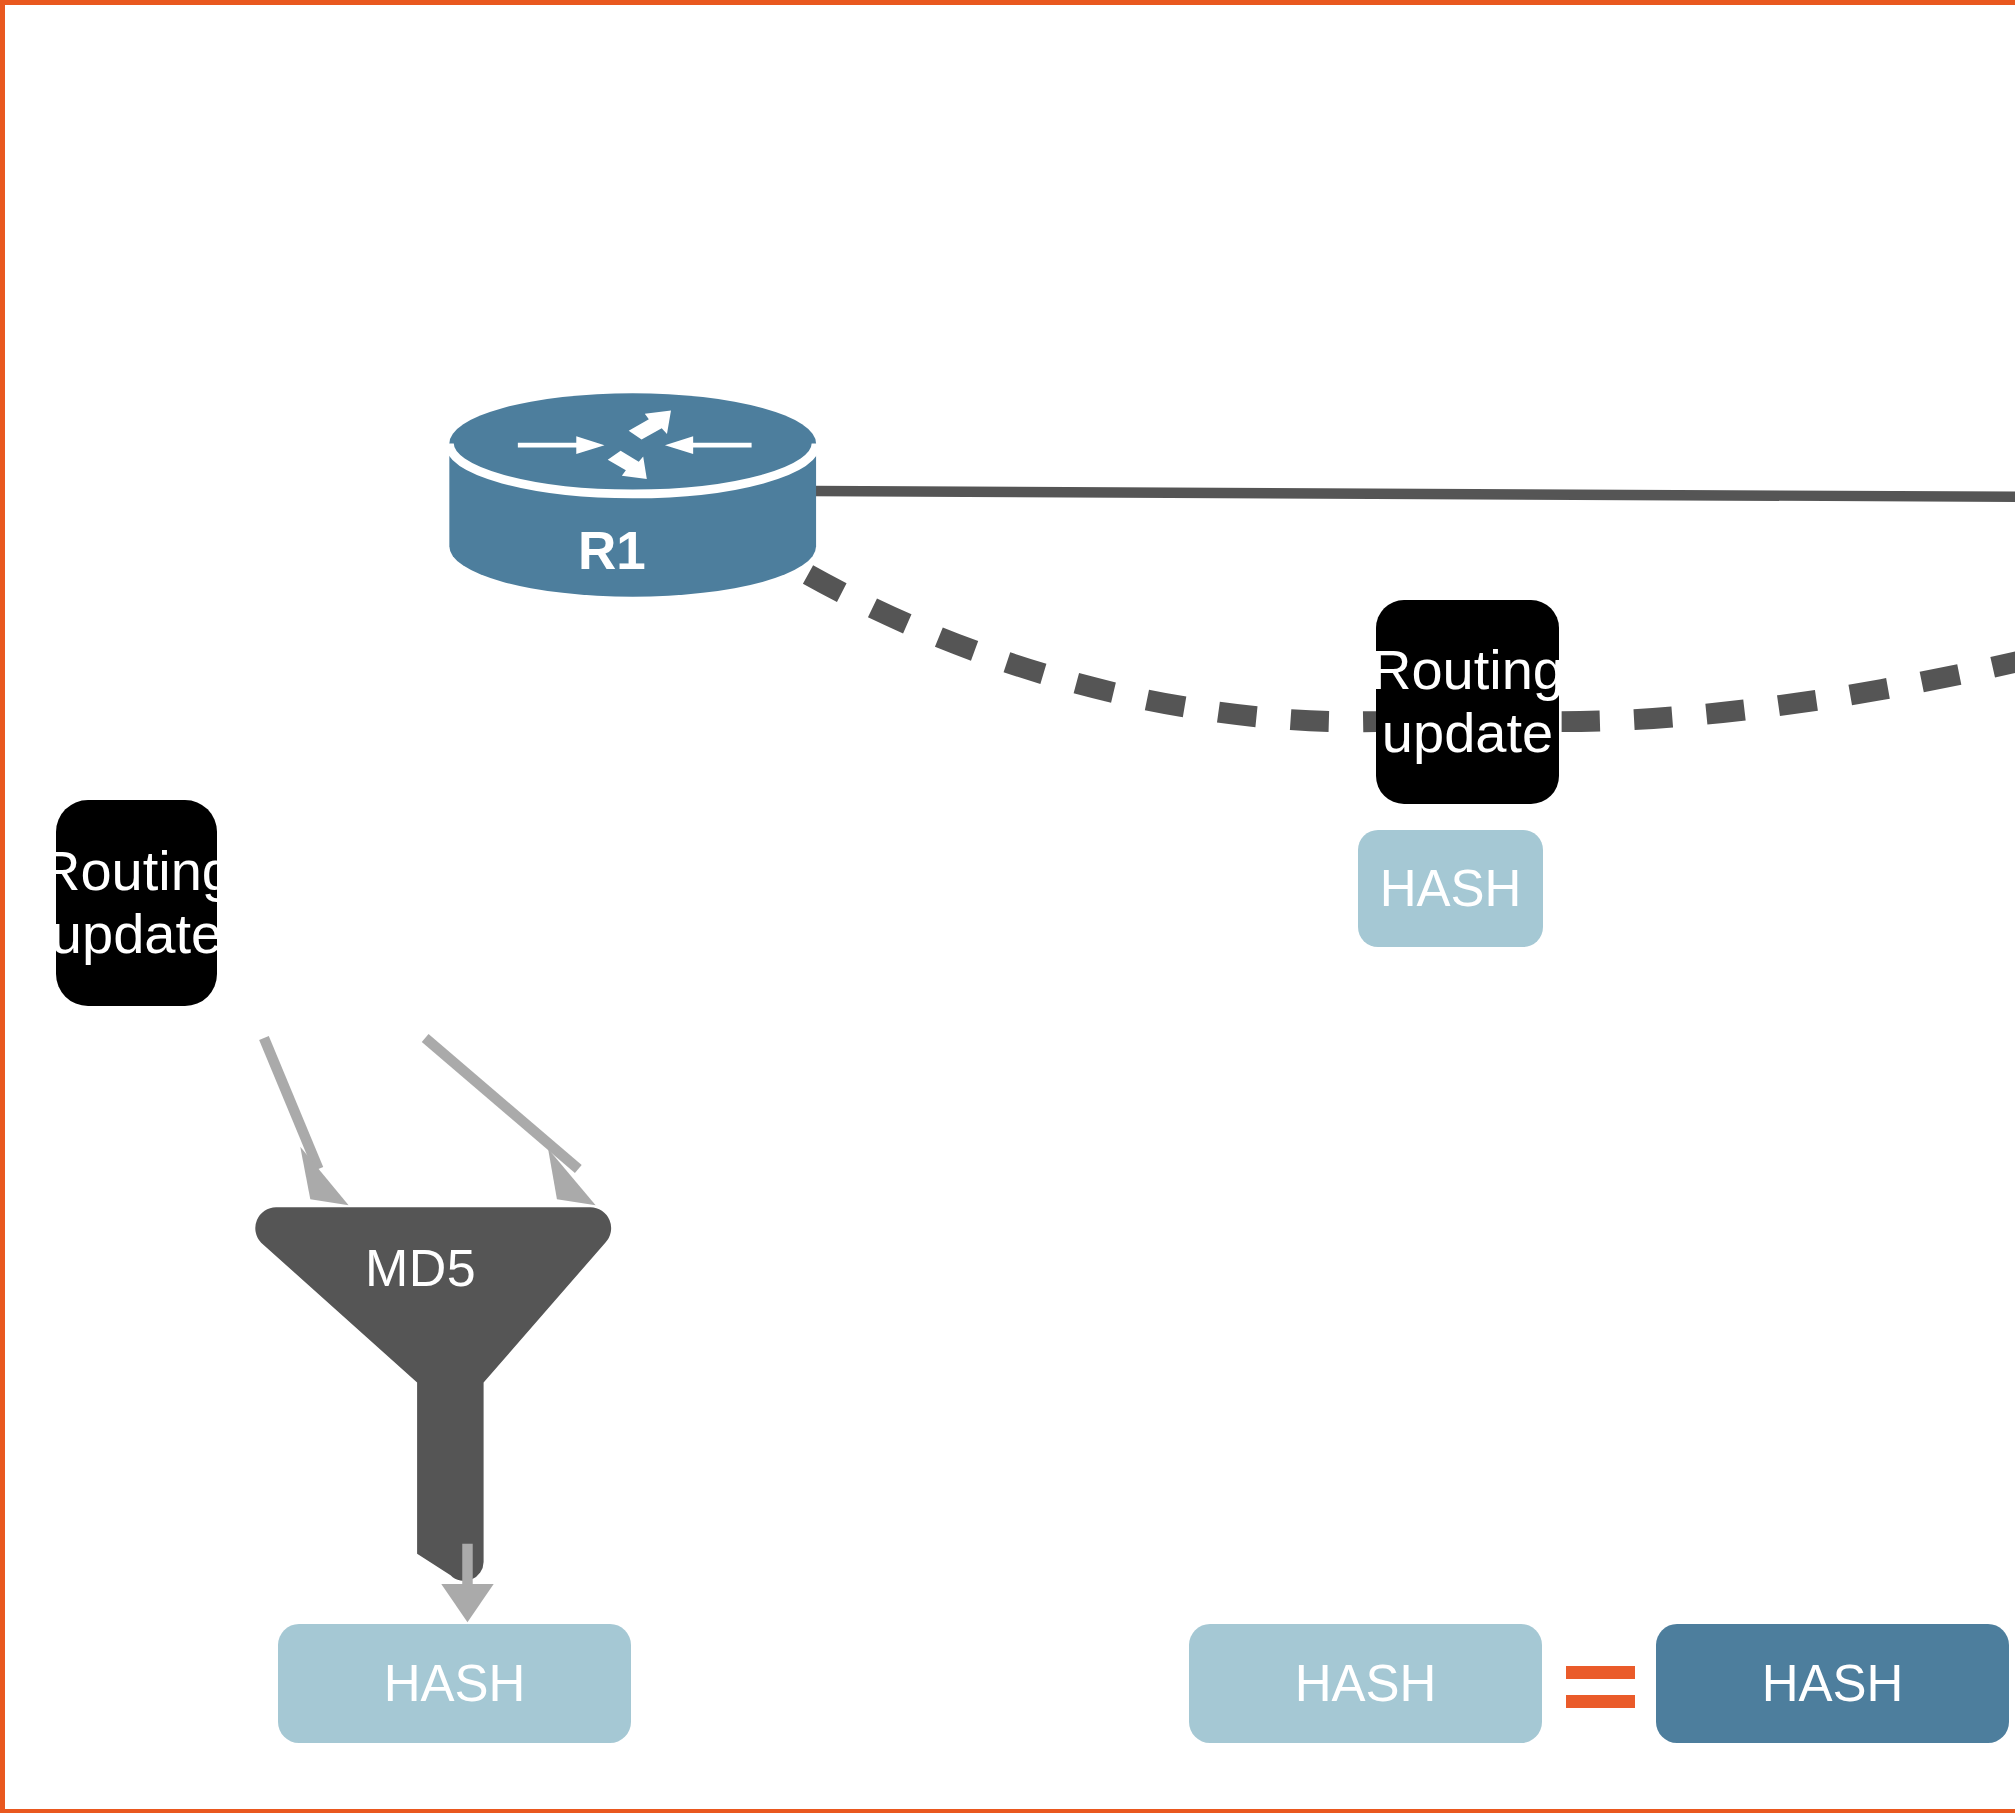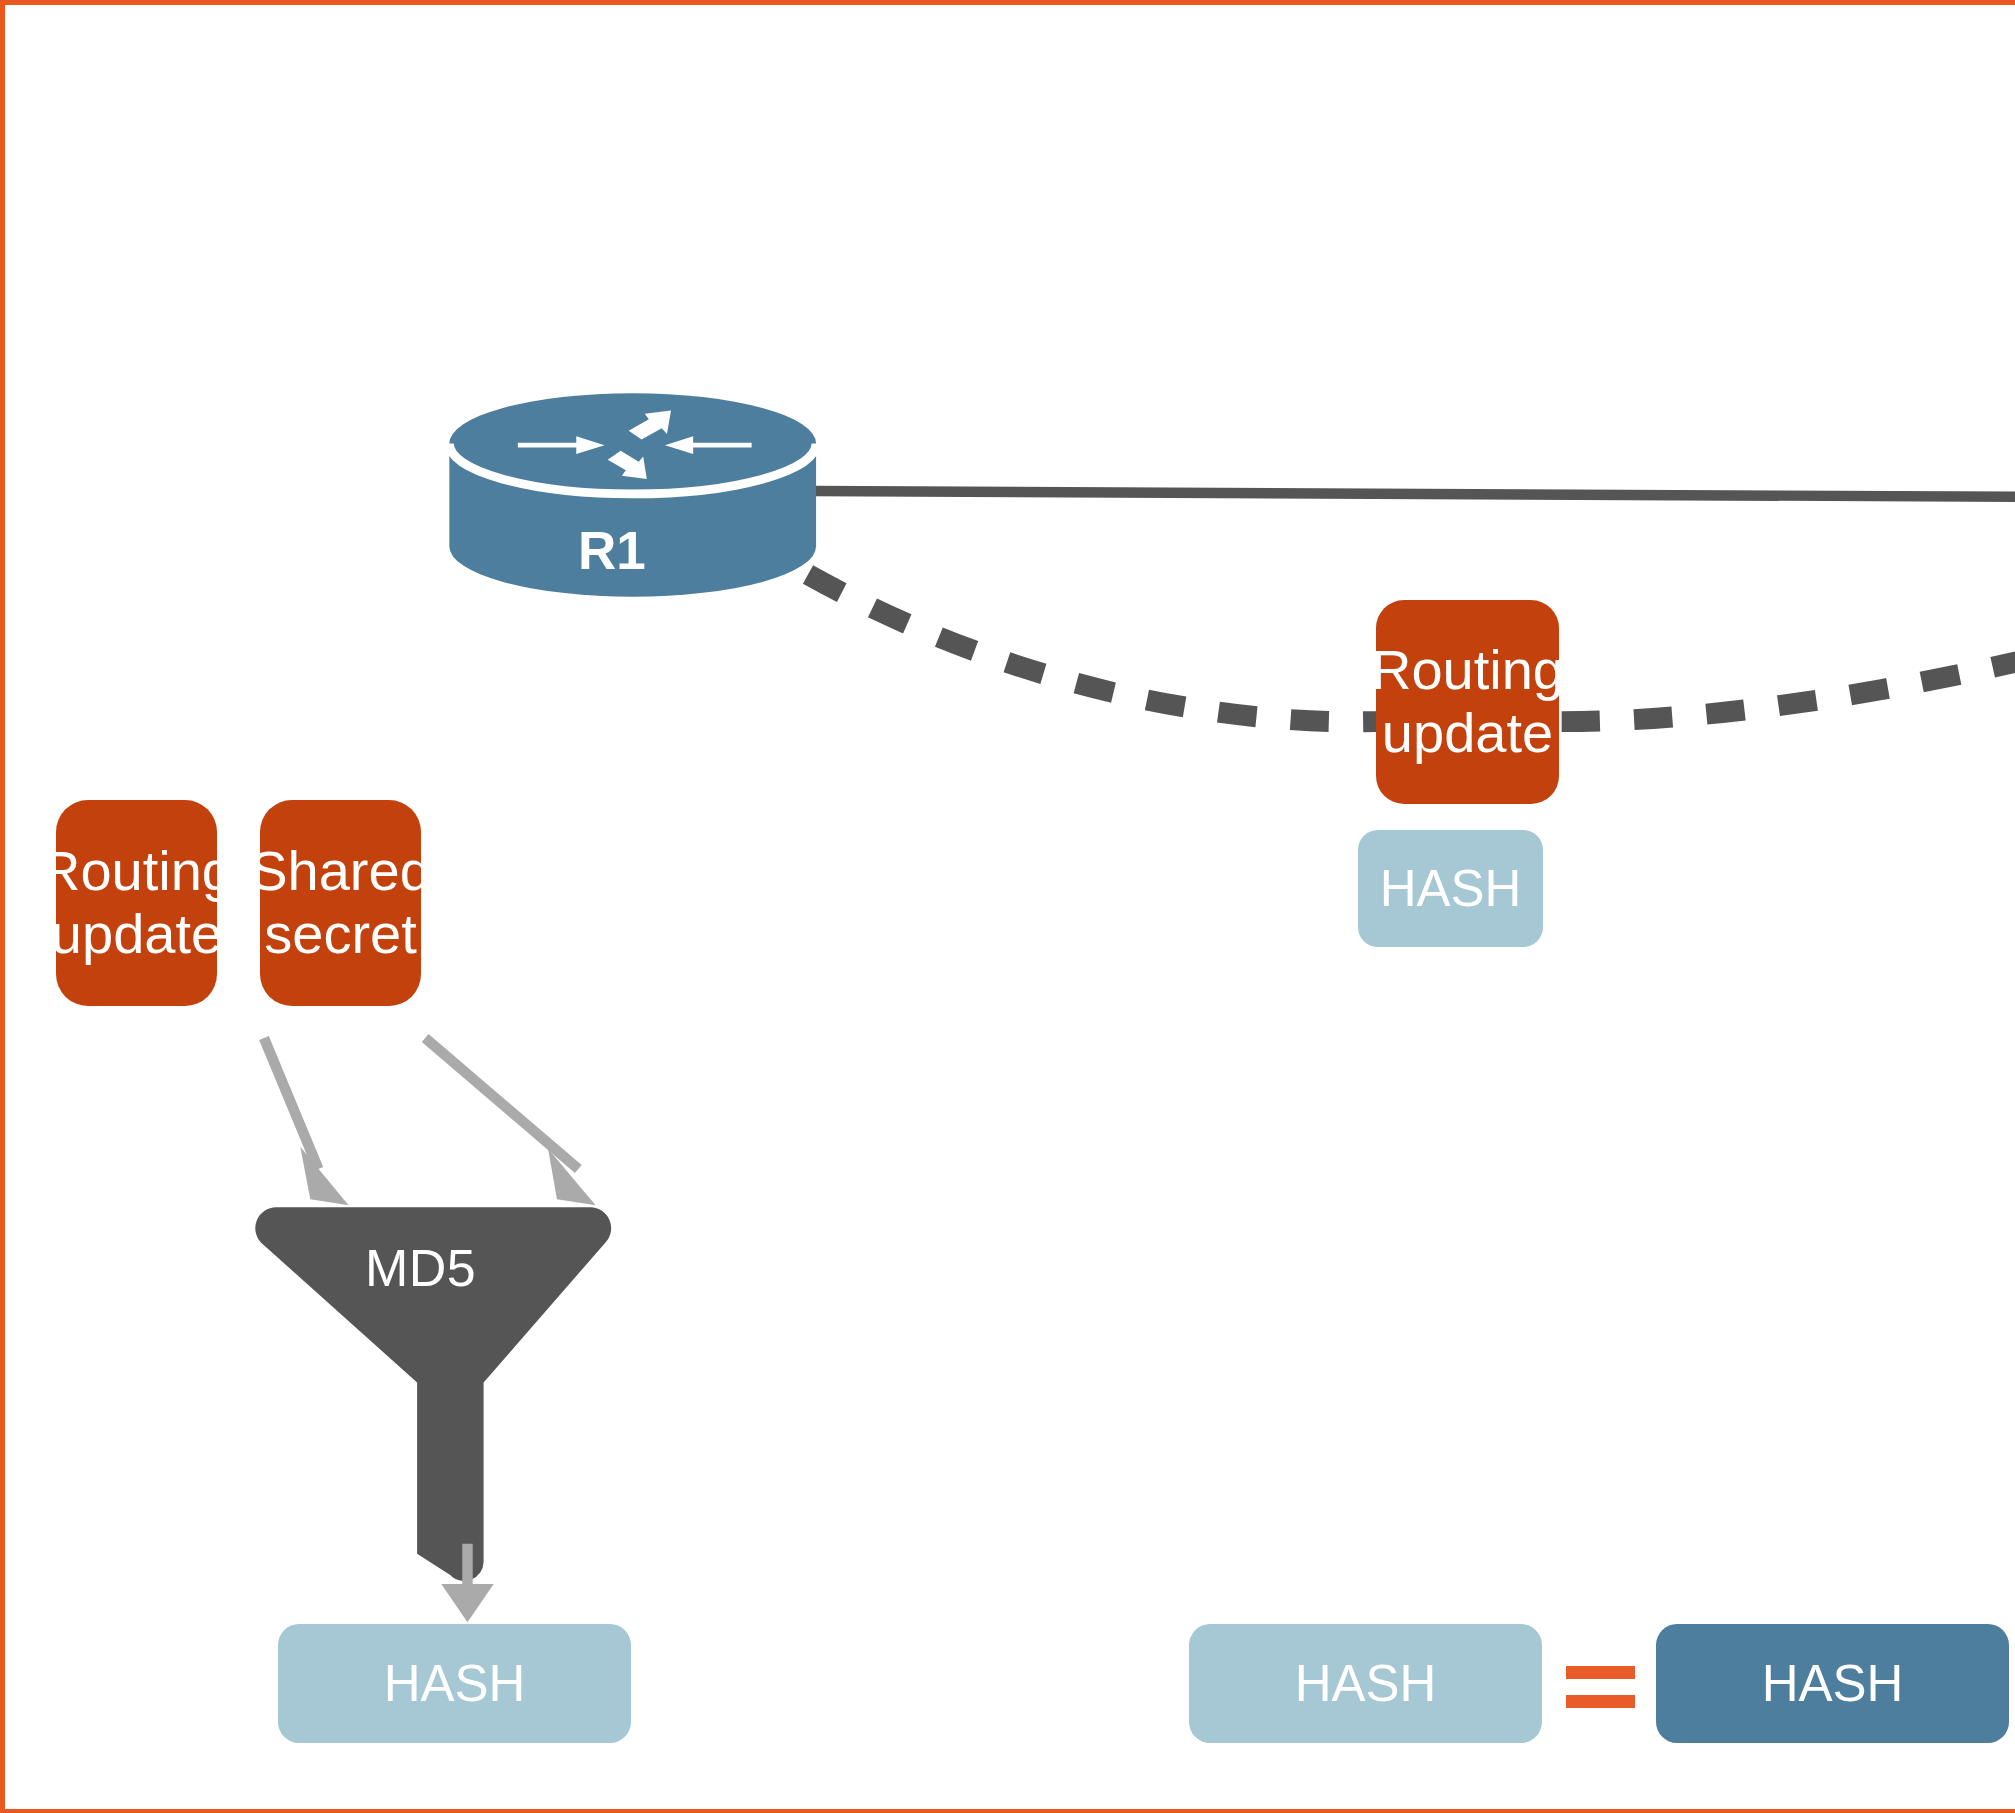--- a/index.html
+++ b/index.html
@@ -39,21 +39,21 @@
     box-sizing: border-box;
     display: flex;
     align-items: center;
     justify-content: center;
     text-align: center;
     color: #ffffff;
     line-height: 1.12;
     white-space: pre-line;
     font-weight: 400;
   }
-  .box-orange { background: #c2410c; }
+  .box-orange { background: #000000; }
   .box-lightblue { background: #a5c8d4; }
   .box-midblue { background: #4d7e9d; }
 
   
   #box-left-routing-update {
     left: 56px; top: 800px; width: 161px; height: 206px;
     border-radius: 32px; font-size: 56px;
   }
   #box-left-shared-secret {
     left: 260px; top: 800px; width: 161px; height: 206px;
@@ -228,22 +228,20 @@
   </svg>
 
   <div id="frame-border"></div>
 
   <div class="box box-orange" id="box-center-routing-update">Routing
 update</div>
   <div class="box box-lightblue" id="box-center-hash">HASH</div>
 
   <div class="box box-orange" id="box-left-routing-update">Routing
 update</div>
-  <div class="box box-orange" id="box-left-shared-secret">Shared
-secret</div>
 
   <div class="funnel-label" id="funnel-label-left">MD5</div>
 
   <div class="router-label" id="router-label-r1">R1</div>
 
   <div class="box box-lightblue" id="box-left-hash-result">HASH</div>
 
   <div class="box box-lightblue" id="box-compare-left-hash">HASH</div>
   <div id="equals-sign">
     <div class="bar top"></div>

